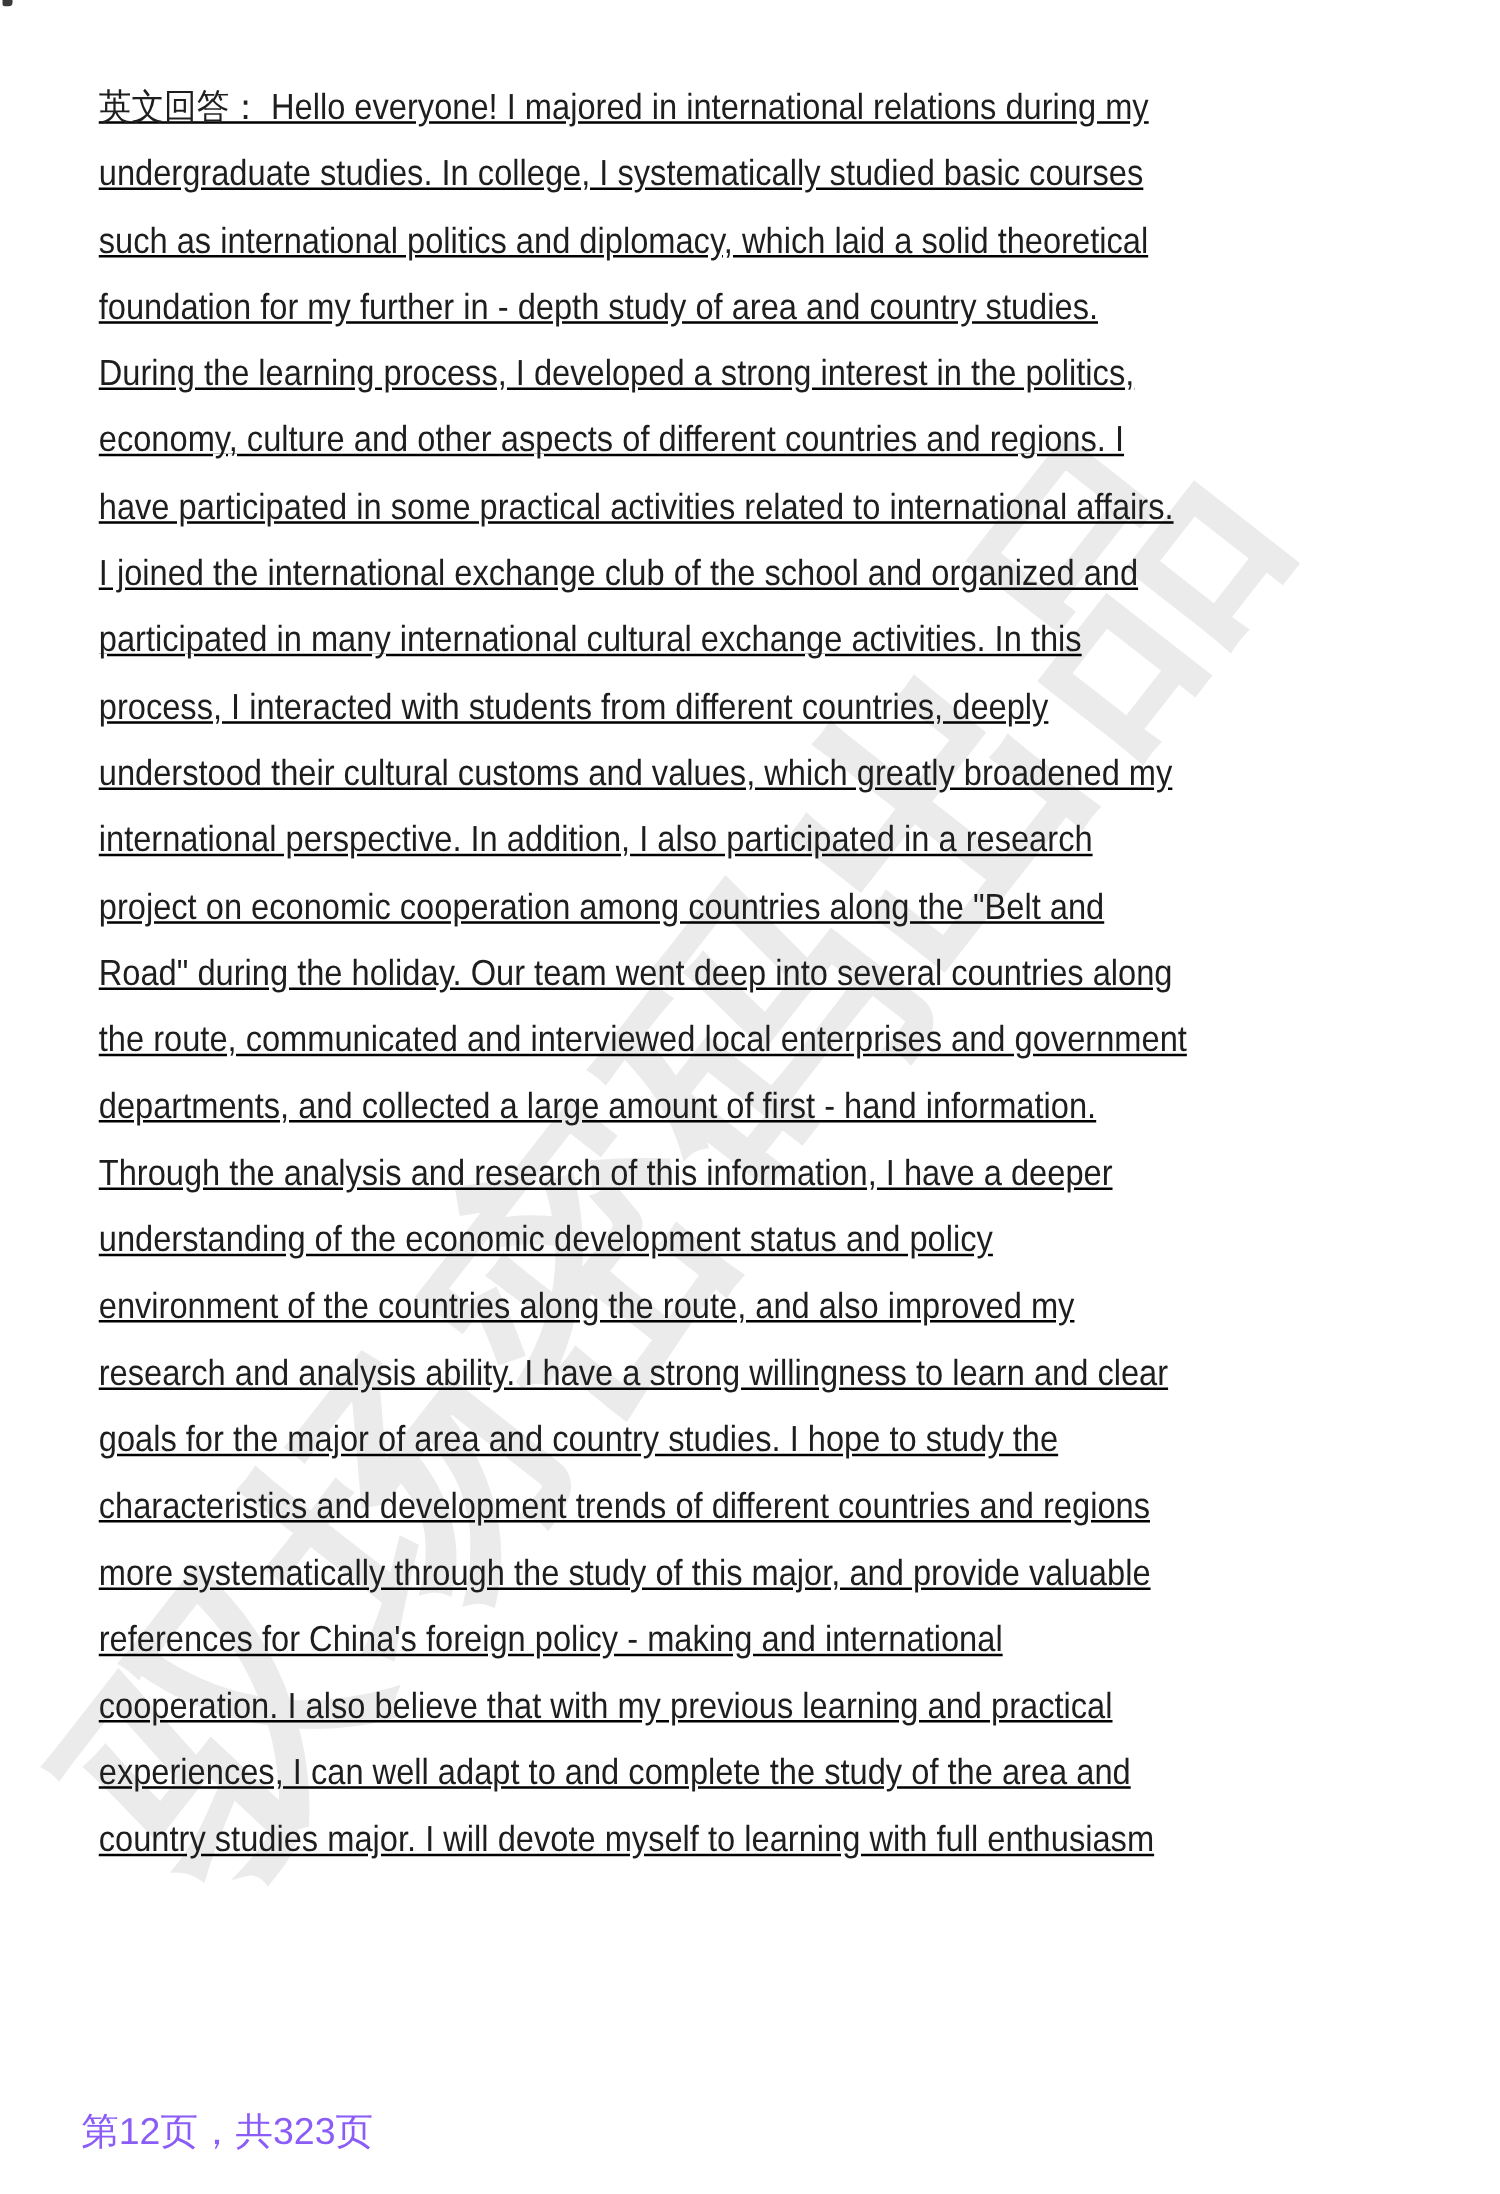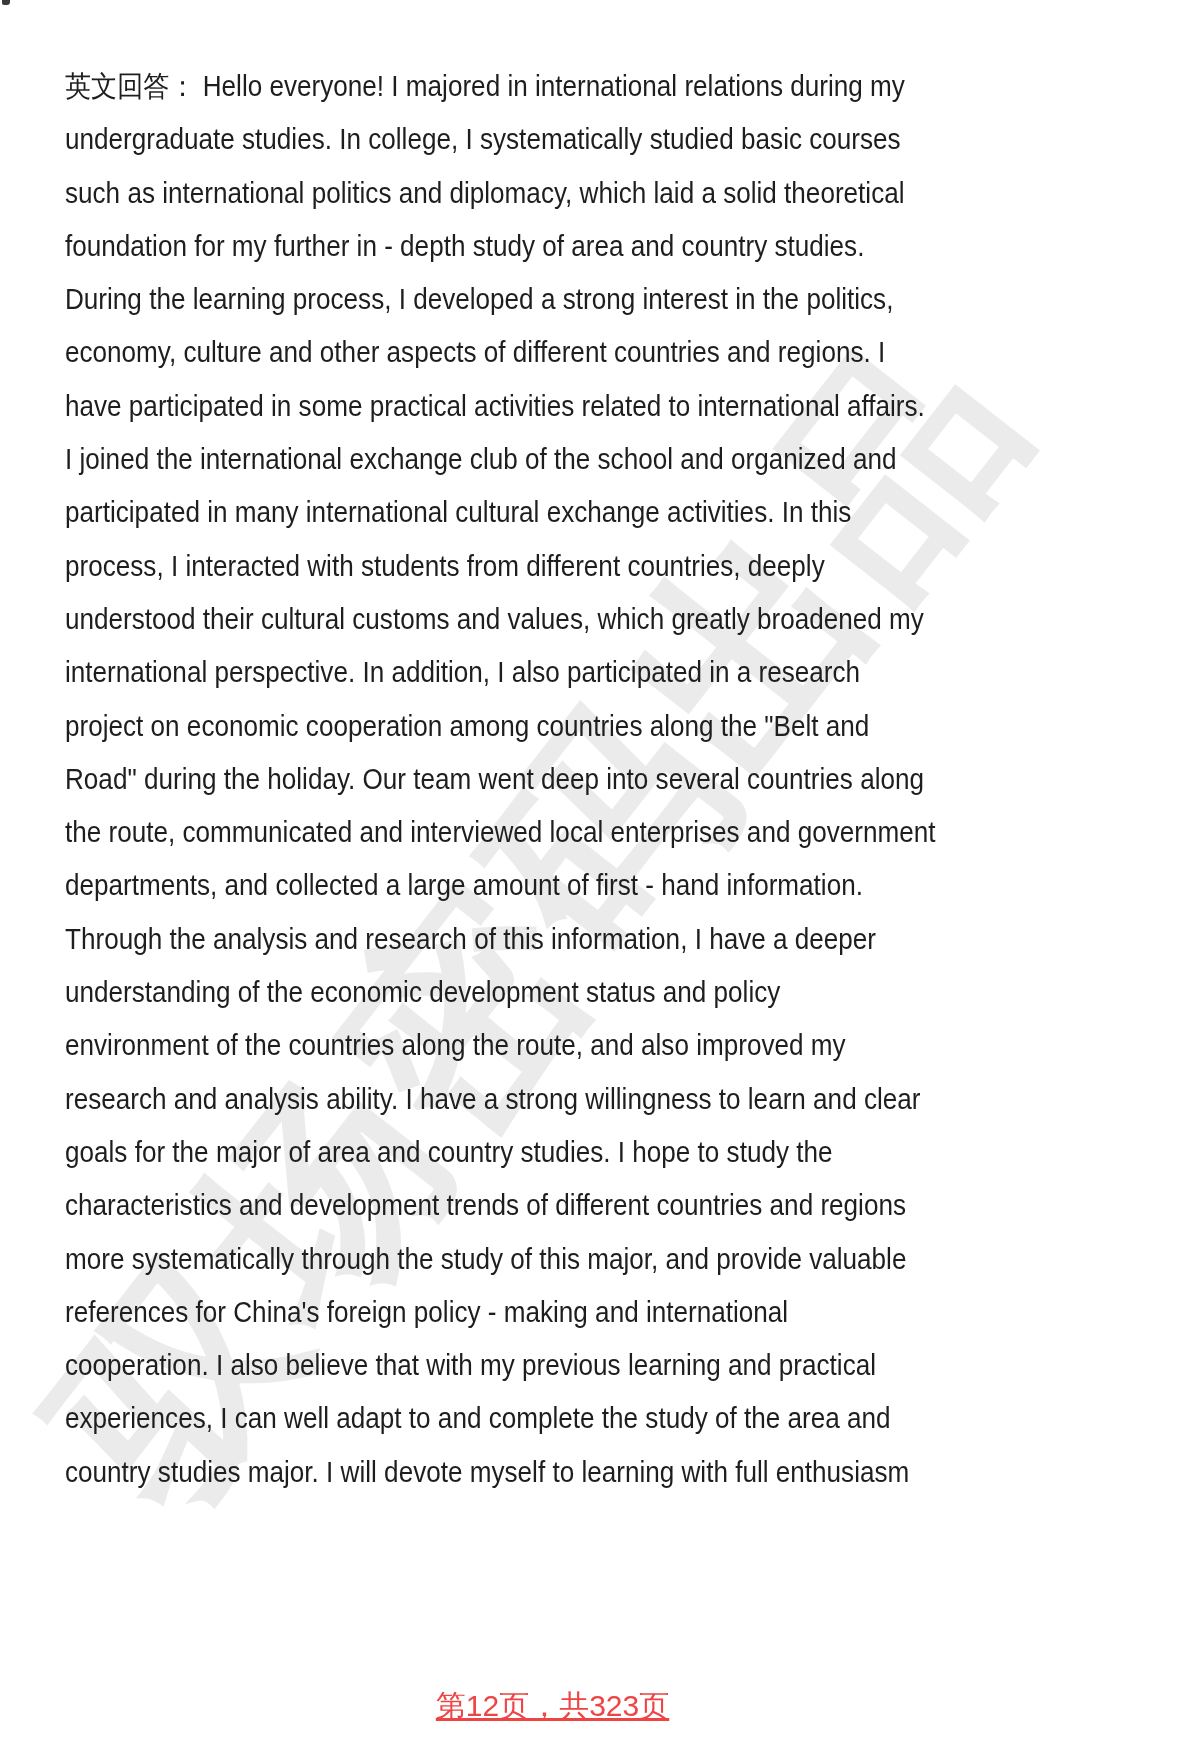--- a/index.html
+++ b/index.html
@@ -24,44 +24,43 @@
     font-size: 225px;
     font-weight: 700;
     letter-spacing: 8px;
     color: #ebebeb;
     white-space: nowrap;
     z-index: 1;
     user-select: none;
   }
   .content {
     position: absolute;
-    left: 65px;
+    left: 79px;
     top: 60px;
     width: 1120px;
     z-index: 2;
+    text-decoration: underline;
   }
   .line {
     white-space: nowrap;
     font-size: 29px;
     line-height: 53.3px;
     color: #1e1e1e;
     transform: scaleX(0.9);
     transform-origin: 0 50%;
   }
   .footer {
     position: absolute;
     left: 65px;
     top: 1686px;
     width: 975px;
-    text-align: center;
     font-size: 30px;
     line-height: 40px;
-    color: #ef4444;
+    color: #8b5cf6;
     z-index: 2;
-    text-decoration: underline;
   }
   
   .corner-artifact {
     position: absolute;
     left: 2px;
     top: 0;
     width: 8px;
     height: 5px;
     background: #3a3a3a;
     border-radius: 0 0 3px 2px;

